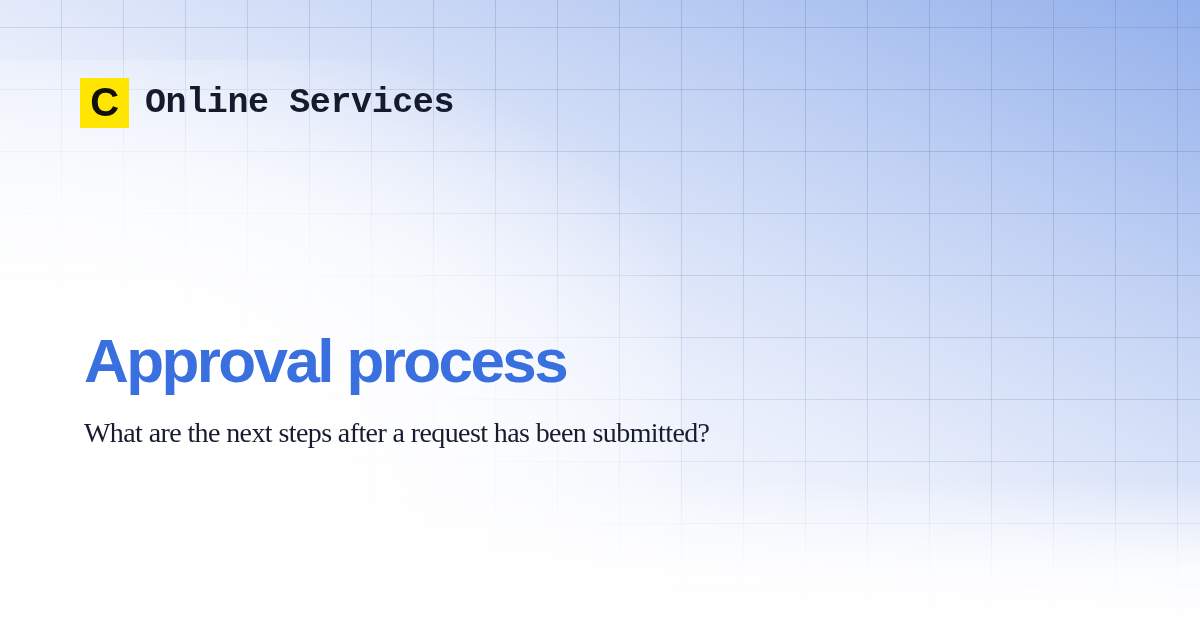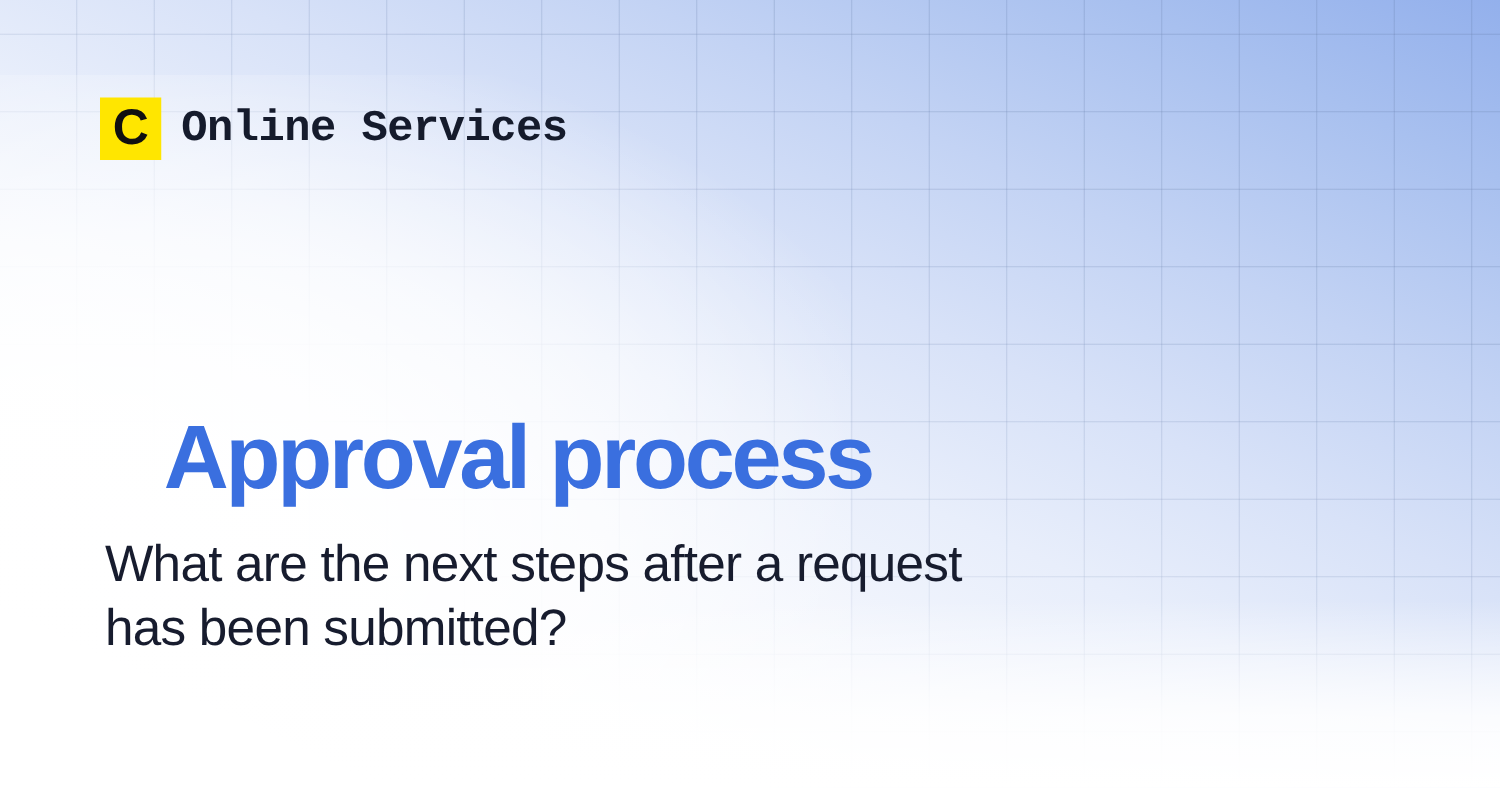--- a/index.html
+++ b/index.html
@@ -133,33 +133,32 @@
 
   .headline-block {
     position: absolute;
     left: 84px;
     top: 330px;
     width: 880px;
   }
 
   .headline {
     font-family: "Liberation Sans", sans-serif;
-    font-size: 72px;
+    font-size: 62px;
     font-weight: 700;
     line-height: 1.0;
     letter-spacing: -2.6px;
     color: #3a6fdf;
     white-space: nowrap;
-    margin-left: 47px;
   }
 
   .subheadline {
     margin-top: 24px;
-    font-family: Liberation Sans, sans-serif;
-    font-size: 41px;
+    font-family: Liberation Serif, serif;
+    font-size: 28px;
     font-weight: 400;
     line-height: 1.24;
     letter-spacing: -0.6px;
     color: #171c2e;
     max-width: 760px;
   }
 </style>
 </head>
 <body>
 

